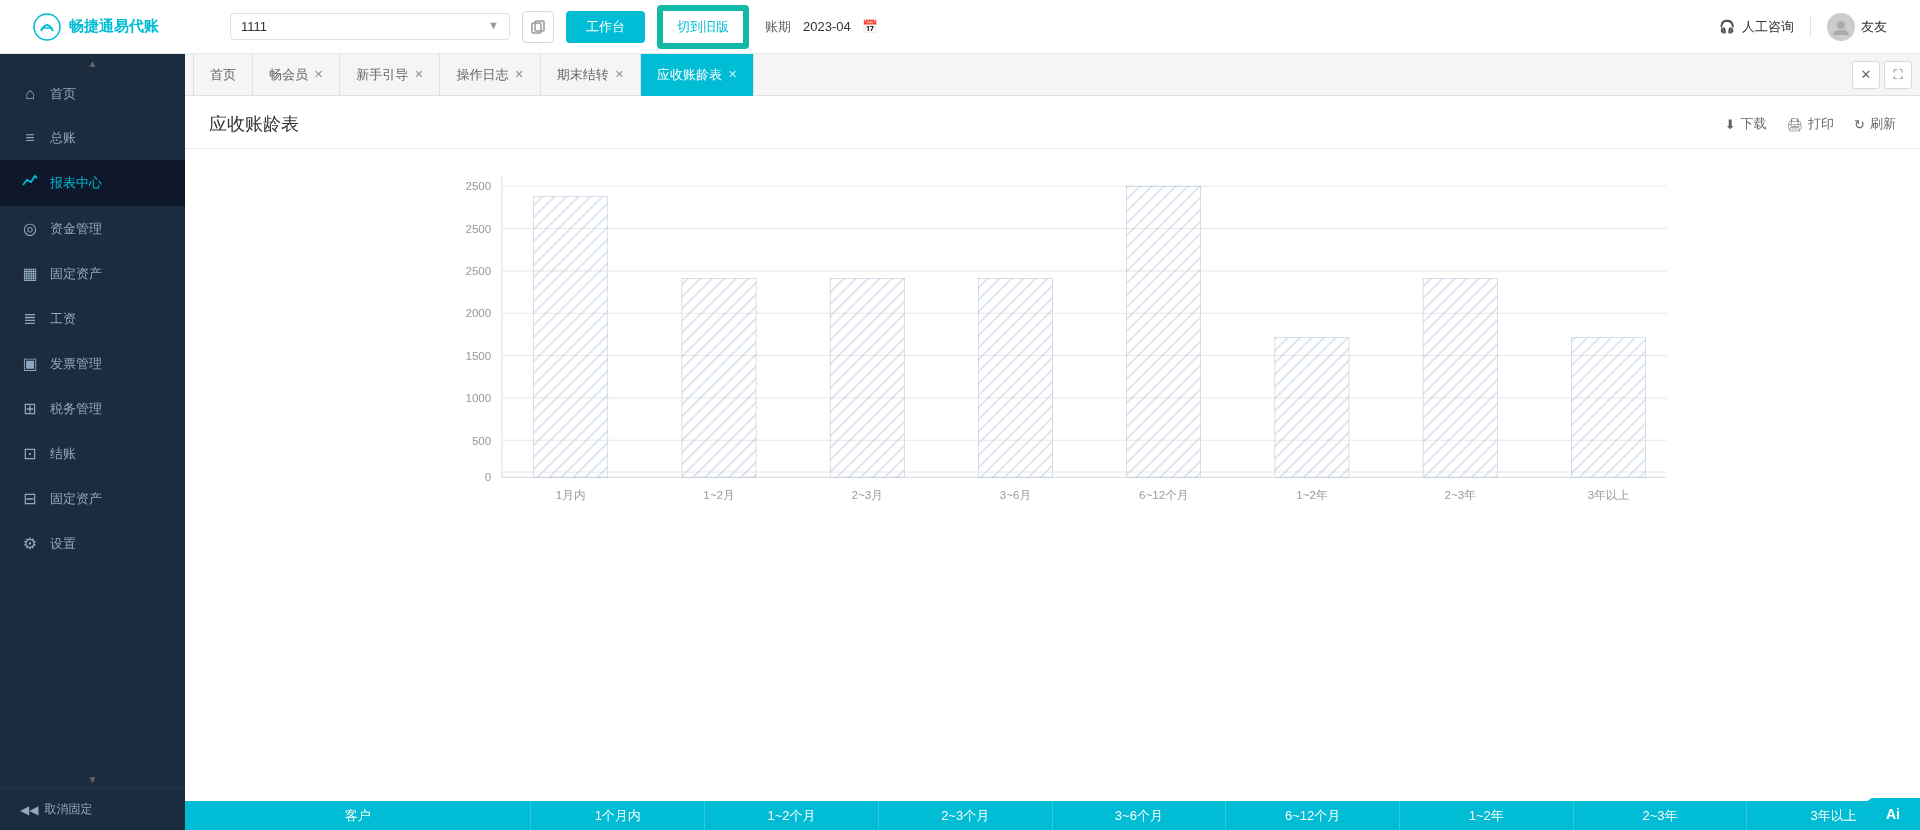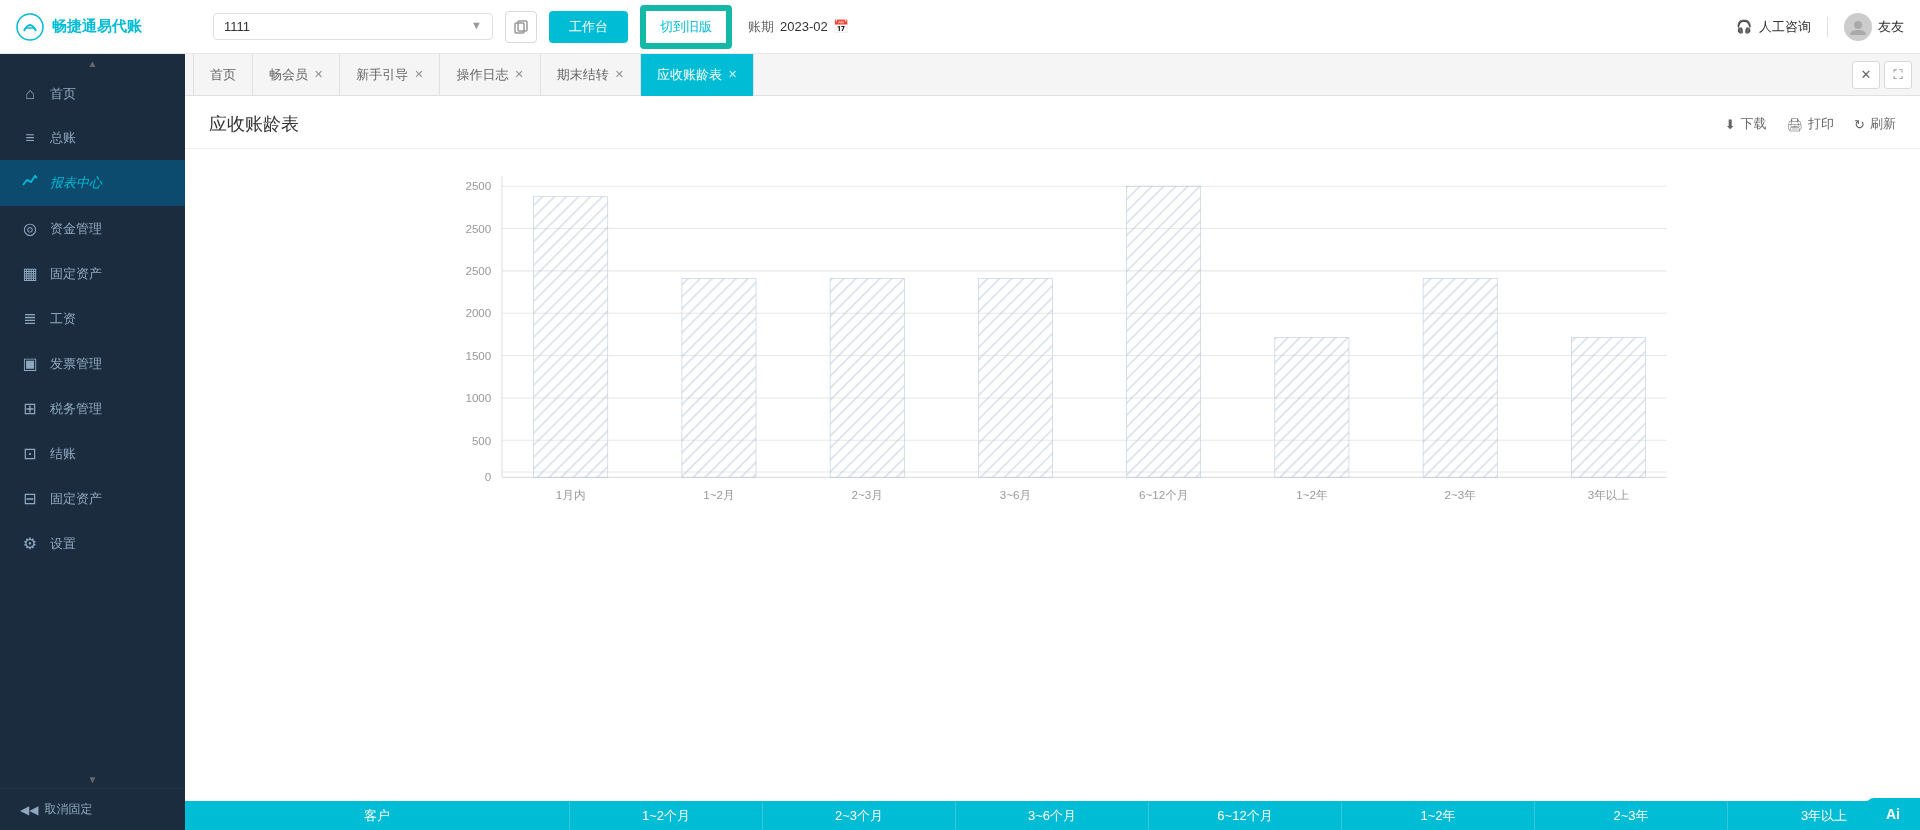--- a/index.html
+++ b/index.html
@@ -1,46 +1,46 @@
 <!DOCTYPE html>
 <html><head>
   <meta charset="utf-8">
   <style>
     * { box-sizing: border-box; margin: 0; padding: 0; }
     body { font-family: 'Microsoft YaHei', '微软雅黑', sans-serif; font-size: 13px; background: #f0f2f5; display: flex; flex-direction: column; height: 830px; overflow: hidden; }
 
     
-    .header { height: 54px; background: #fff; display: flex; align-items: center; padding: 0 16px; border-bottom: 1px solid #e8e8e8; gap: 12px; flex-shrink: 0; }
+    .header { height: 54px; background: #fff; display: flex; align-items: center; padding: 0 33px; border-bottom: 1px solid #e8e8e8; gap: 12px; flex-shrink: 0; }
     .logo-area { width: 185px; display: flex; align-items: center; gap: 8px; flex-shrink: 0; }
     .logo-text { color: #00bcd4; font-size: 15px; font-weight: bold; }
     .company-select { flex: 1; max-width: 280px; border: 1px solid #e0e0e0; border-radius: 4px; padding: 5px 10px; display: flex; justify-content: space-between; cursor: pointer; background: #fff; }
     .company-name { font-size: 13px; color: #333; }
     .chevron-down { color: #999; font-size: 11px; }
     .copy-icon-btn { width: 32px; height: 32px; border: 1px solid #d9d9d9; border-radius: 4px; display: flex; align-items: center; justify-content: center; cursor: pointer; color: #666; }
     .workbench-btn { background: #00bcd4; color: #fff; border: none; border-radius: 4px; padding: 7px 20px; cursor: pointer; font-size: 13px; }
     .switch-btn { border: 6px solid #14b8a6; color: #00bcd4; background: #fff; border-radius: 4px; padding: 7px 14px; cursor: pointer; font-size: 13px; }
-    .period-area { display: flex; align-items: center; gap: 6px; margin-left: 4px; }
+    .period-area { display: flex; align-items: center; gap: 12px; margin-left: 4px; }
     .period-label { color: #666; }
     .period-value { color: #333; font-weight: 500; }
     .calendar-icon { color: #666; cursor: pointer; }
     .header-right { margin-left: auto; display: flex; align-items: center; gap: 16px; }
     .consult-btn { display: flex; align-items: center; gap: 6px; color: #333; cursor: pointer; font-size: 13px; }
     .user-area { display: flex; align-items: center; gap: 6px; cursor: pointer; }
     .user-avatar { width: 28px; height: 28px; border-radius: 50%; background: #ccc; display: flex; align-items: center; justify-content: center; }
     .user-name { color: #333; font-size: 13px; font-family: Liberation Serif, serif; }
     .divider-v { width: 1px; height: 20px; background: #e0e0e0; }
 
     
     .main-layout { display: flex; flex: 1; overflow: hidden; }
 
     
     .sidebar { width: 185px; background: #1a2c3d; display: flex; flex-direction: column; overflow: hidden; flex-shrink: 0; position: relative; }
     .sidebar-items { flex: 1; overflow-y: auto; }
     .sidebar-item { display: flex; align-items: center; gap: 10px; padding: 13px 20px; cursor: pointer; color: #8fa8c0; font-size: 13px; transition: background 0.2s; }
-    .sidebar-item.active { background: #0c4a6e; color: #00bcd4; font-style: italic; }
+    .sidebar-item.active { background: #0f172a; color: #00bcd4; }
     .sidebar-item .icon { font-size: 16px; width: 20px; text-align: center; }
     .sidebar-scroll-up, .sidebar-scroll-down { width: 185px; height: 18px; background: #1a2c3d; display: flex; align-items: center; justify-content: center; cursor: pointer; color: #666; font-size: 10px; }
     .cancel-fixed { display: flex; align-items: center; gap: 6px; padding: 12px 20px; color: #8fa8c0; cursor: pointer; font-size: 12px; background: #1a2c3d; border-top: 1px solid #243647; }
 
     
     .content-area { flex: 1; display: flex; flex-direction: column; overflow: hidden; background: #fff; }
 
     
     .tabs-bar { display: flex; align-items: center; background: #f5f5f5; border-bottom: 1px solid #e0e0e0; height: 42px; padding: 0 8px; flex-shrink: 0; position: relative; }
     .tab-item { display: flex; align-items: center; gap: 6px; padding: 0 16px; height: 42px; cursor: pointer; color: #666; font-size: 13px; border-right: 1px solid #e0e0e0; white-space: nowrap; }
@@ -96,21 +96,21 @@
   <div class="copy-icon-btn">
     <svg width="16" height="16" viewBox="0 0 16 16">
         <rect x="2" y="4" width="9" height="10" rx="1" fill="none" stroke="#999" stroke-width="1.5"></rect>
         <rect x="5" y="2" width="9" height="10" rx="1" fill="none" stroke="#999" stroke-width="1.5"></rect>
       </svg>
   </div>
   <button class="workbench-btn">工作台</button>
   <button class="switch-btn">切到旧版</button>
   <div class="period-area">
     <span class="period-label">账期</span>
-    <span class="period-value">2023-02</span>
+    <span class="period-value">2023-04</span>
     <span class="calendar-icon">📅</span>
   </div>
   <div class="header-right">
     <div class="consult-btn">
       <span>🎧</span>
       <span>人工咨询</span>
     </div>
     <div class="divider-v"></div>
     <div class="user-area">
       <div class="user-avatar">
@@ -294,20 +294,23 @@
           </svg>
         </div>
       </div>
     </div>
 
     <div class="table-header">
       <div class="table-col" style="flex: 2">
         <span>客户</span>
       </div>
       <div class="table-col" style="flex: 1">
+        <span>1个月内</span>
+      </div>
+      <div class="table-col" style="flex: 1">
         <span>1~2个月</span>
       </div>
       <div class="table-col" style="flex: 1">
         <span>2~3个月</span>
       </div>
       <div class="table-col" style="flex: 1">
         <span>3~6个月</span>
       </div>
       <div class="table-col" style="flex: 1">
         <span>6~12个月</span>

